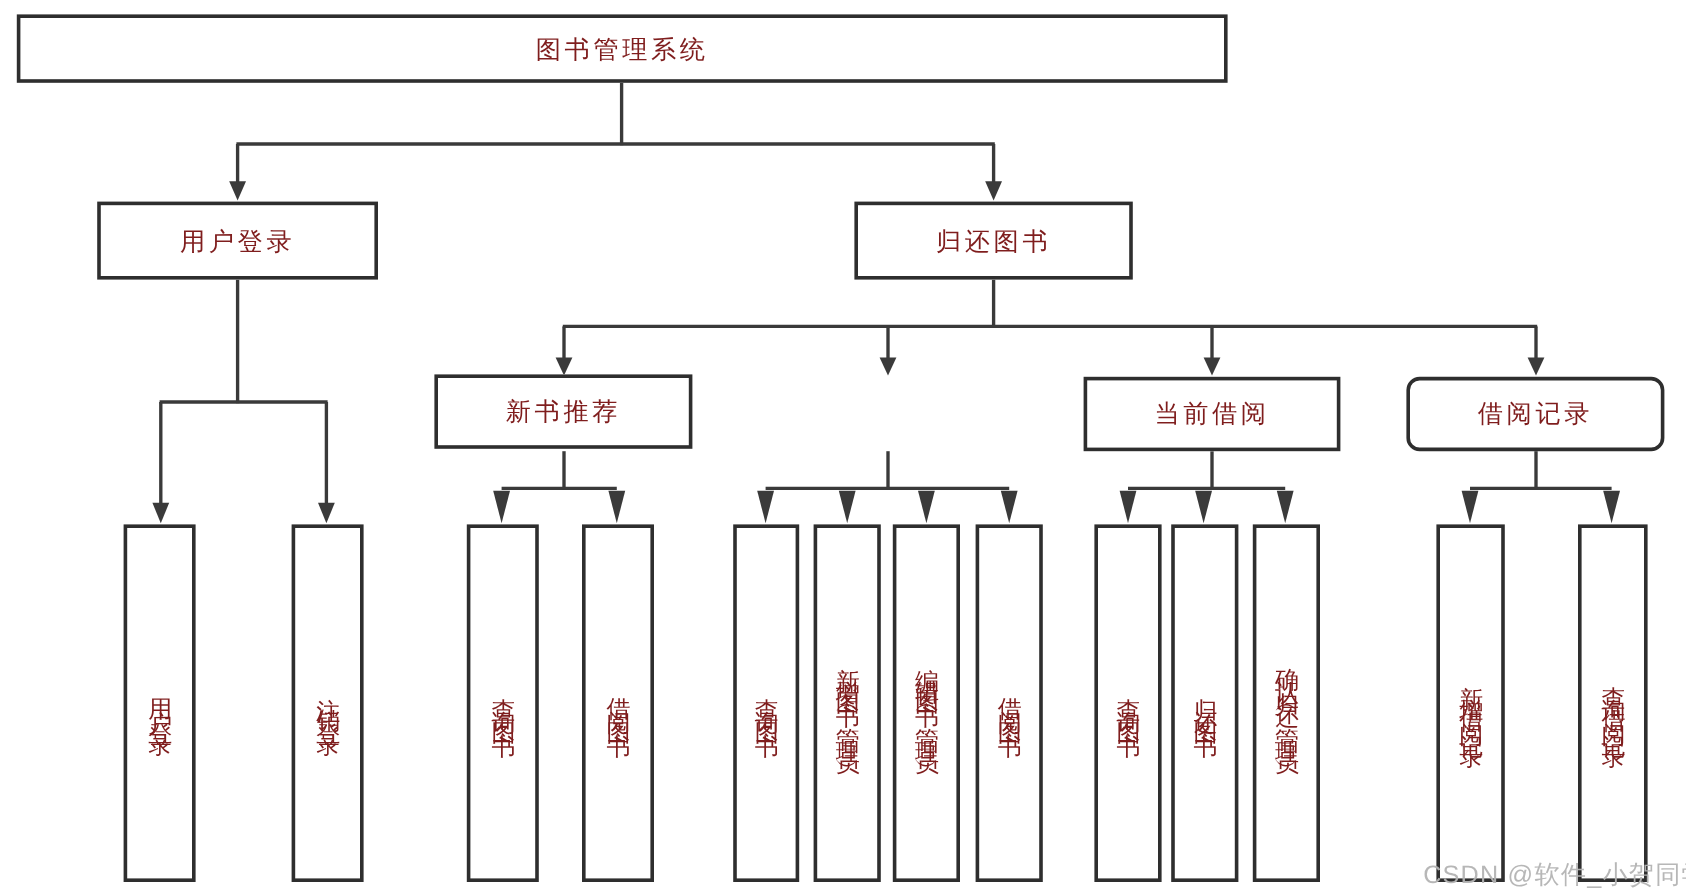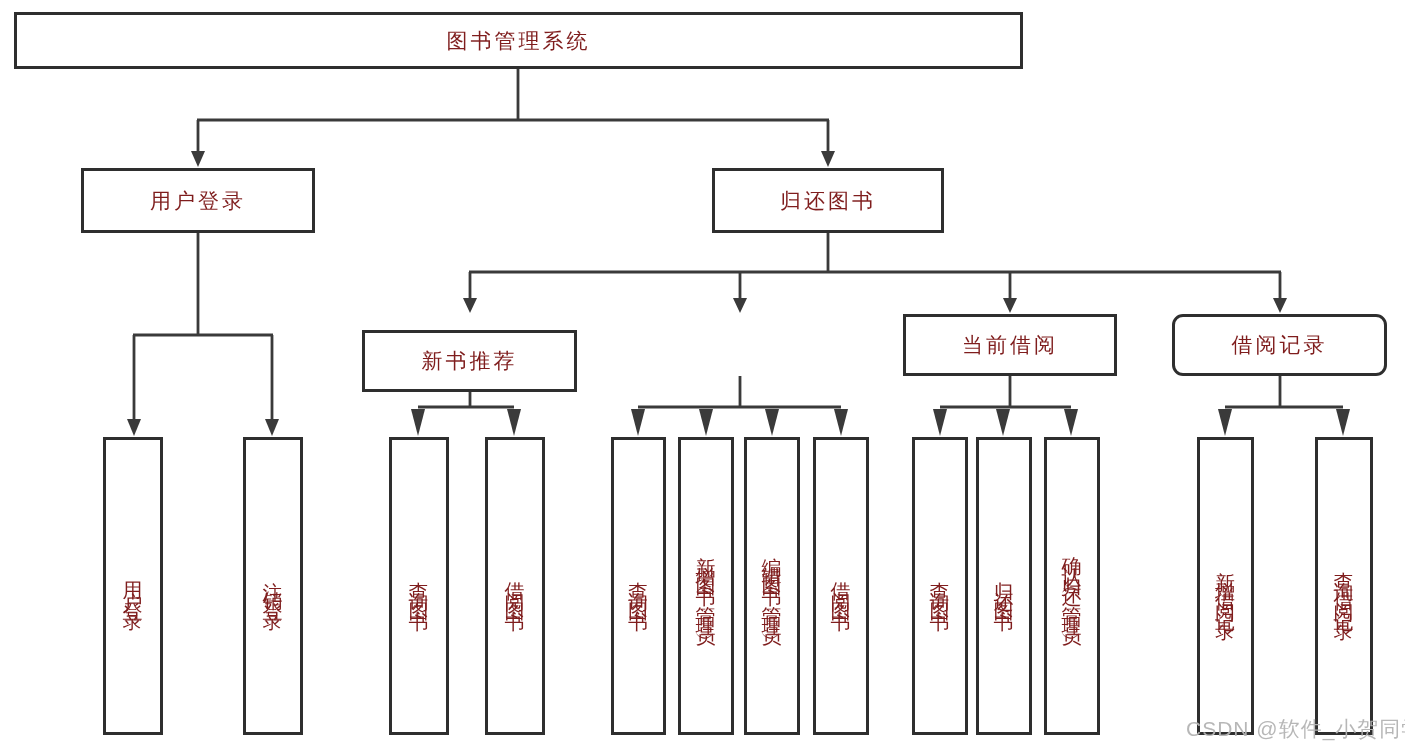--- a/index.html
+++ b/index.html
@@ -111,21 +111,21 @@
       <polygon points="1218,409 1232,409 1225,436"></polygon>
       <polygon points="1336,409 1350,409 1343,436"></polygon>
     </g>
   </svg>
 
   <div class="box" style="left:14px; top:12px; width:1009px; height:57px;">图书管理系统</div>
 
   <div class="box" style="left:81px; top:168px; width:234px; height:65px;">用户登录</div>
   <div class="box" style="left:712px; top:168px; width:232px; height:65px;">归还图书</div>
 
-  <div class="box" style="left:362px; top:330px; width:215px; height:62px;">新书推荐</div>
+  <div class="box" style="left:362px; top:312px; width:215px; height:62px;">新书推荐</div>
   <div class="box" style="left:903px; top:314px; width:214px; height:62px;">当前借阅</div>
   <div class="box" style="left:1172px; top:314px; width:215px; height:62px;border-radius:11px;">借阅记录</div>
 
   <div class="box vbox" style="left:103px; top:437px; width:60px; height:298px;">用户登录</div>
   <div class="box vbox" style="left:243px; top:437px; width:60px; height:298px;">注销登录</div>
 
   <div class="box vbox" style="left:389px; top:437px; width:60px; height:298px;">查询图书</div>
   <div class="box vbox" style="left:485px; top:437px; width:60px; height:298px;">借阅图书</div>
 
   <div class="box vbox" style="left:611px; top:437px; width:55px; height:298px;">查询图书</div>

